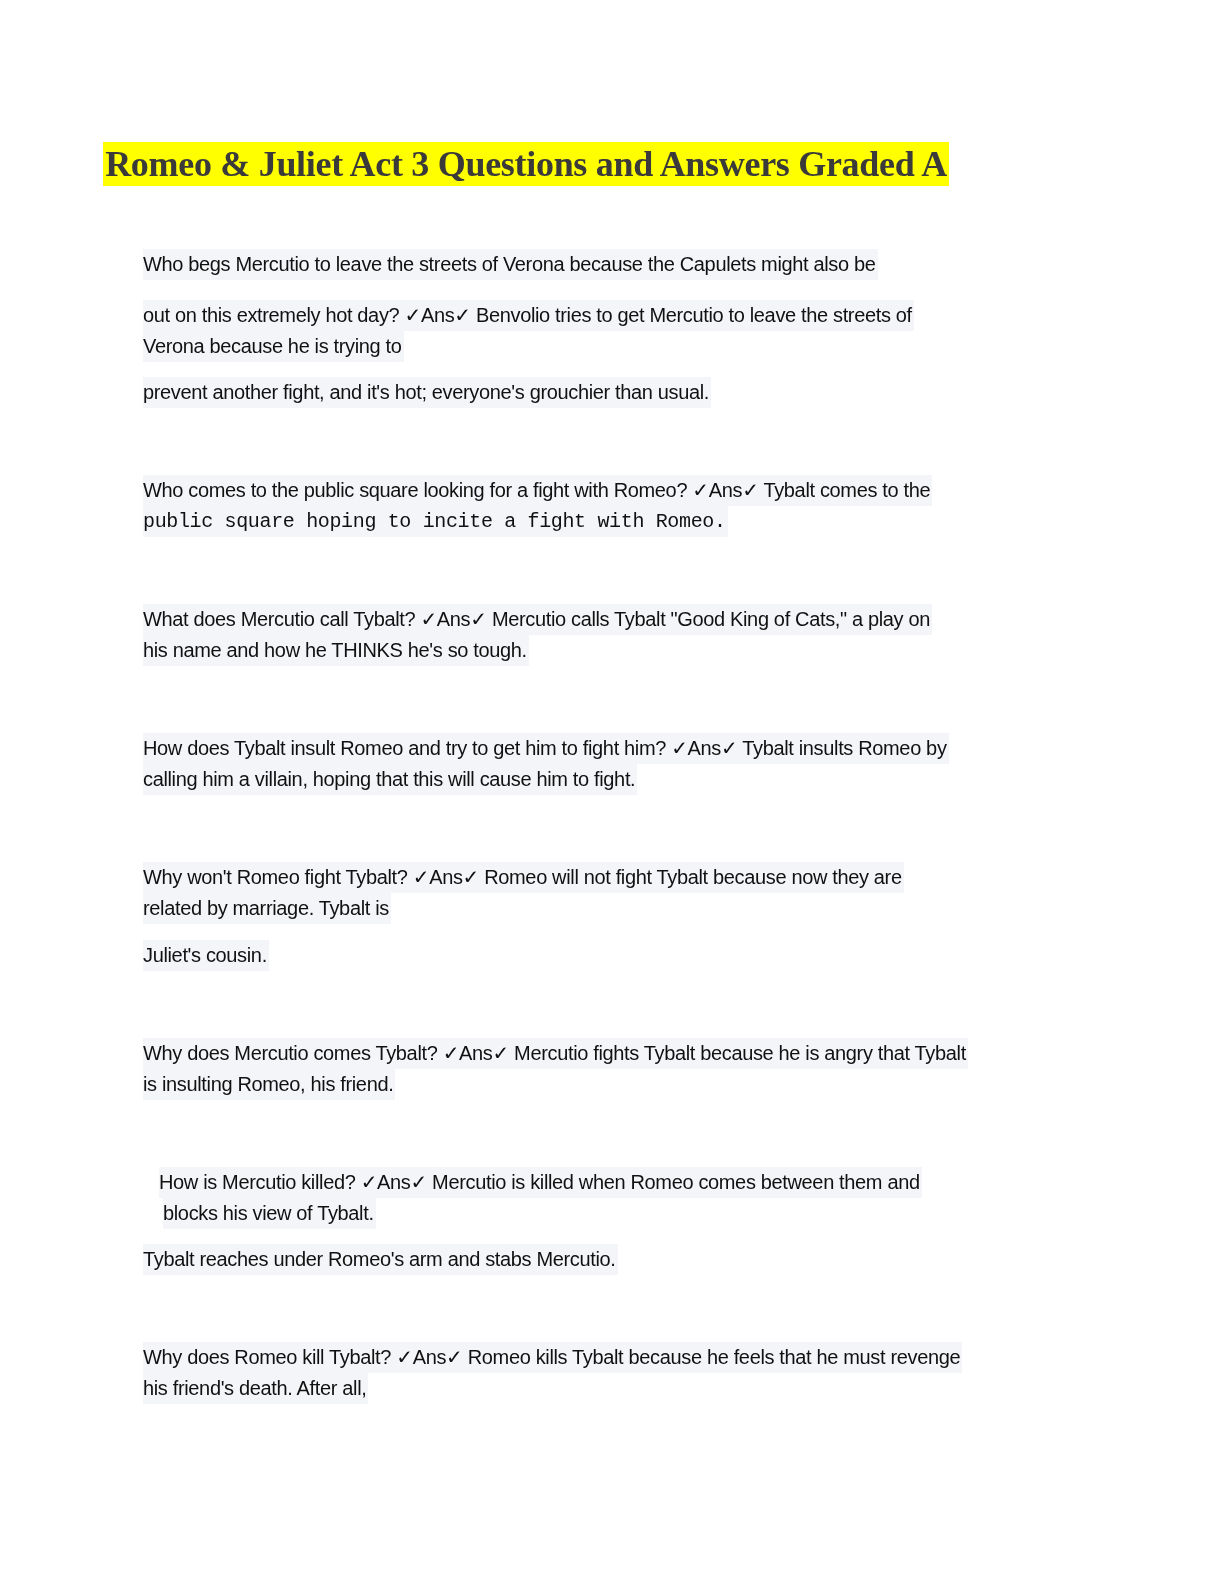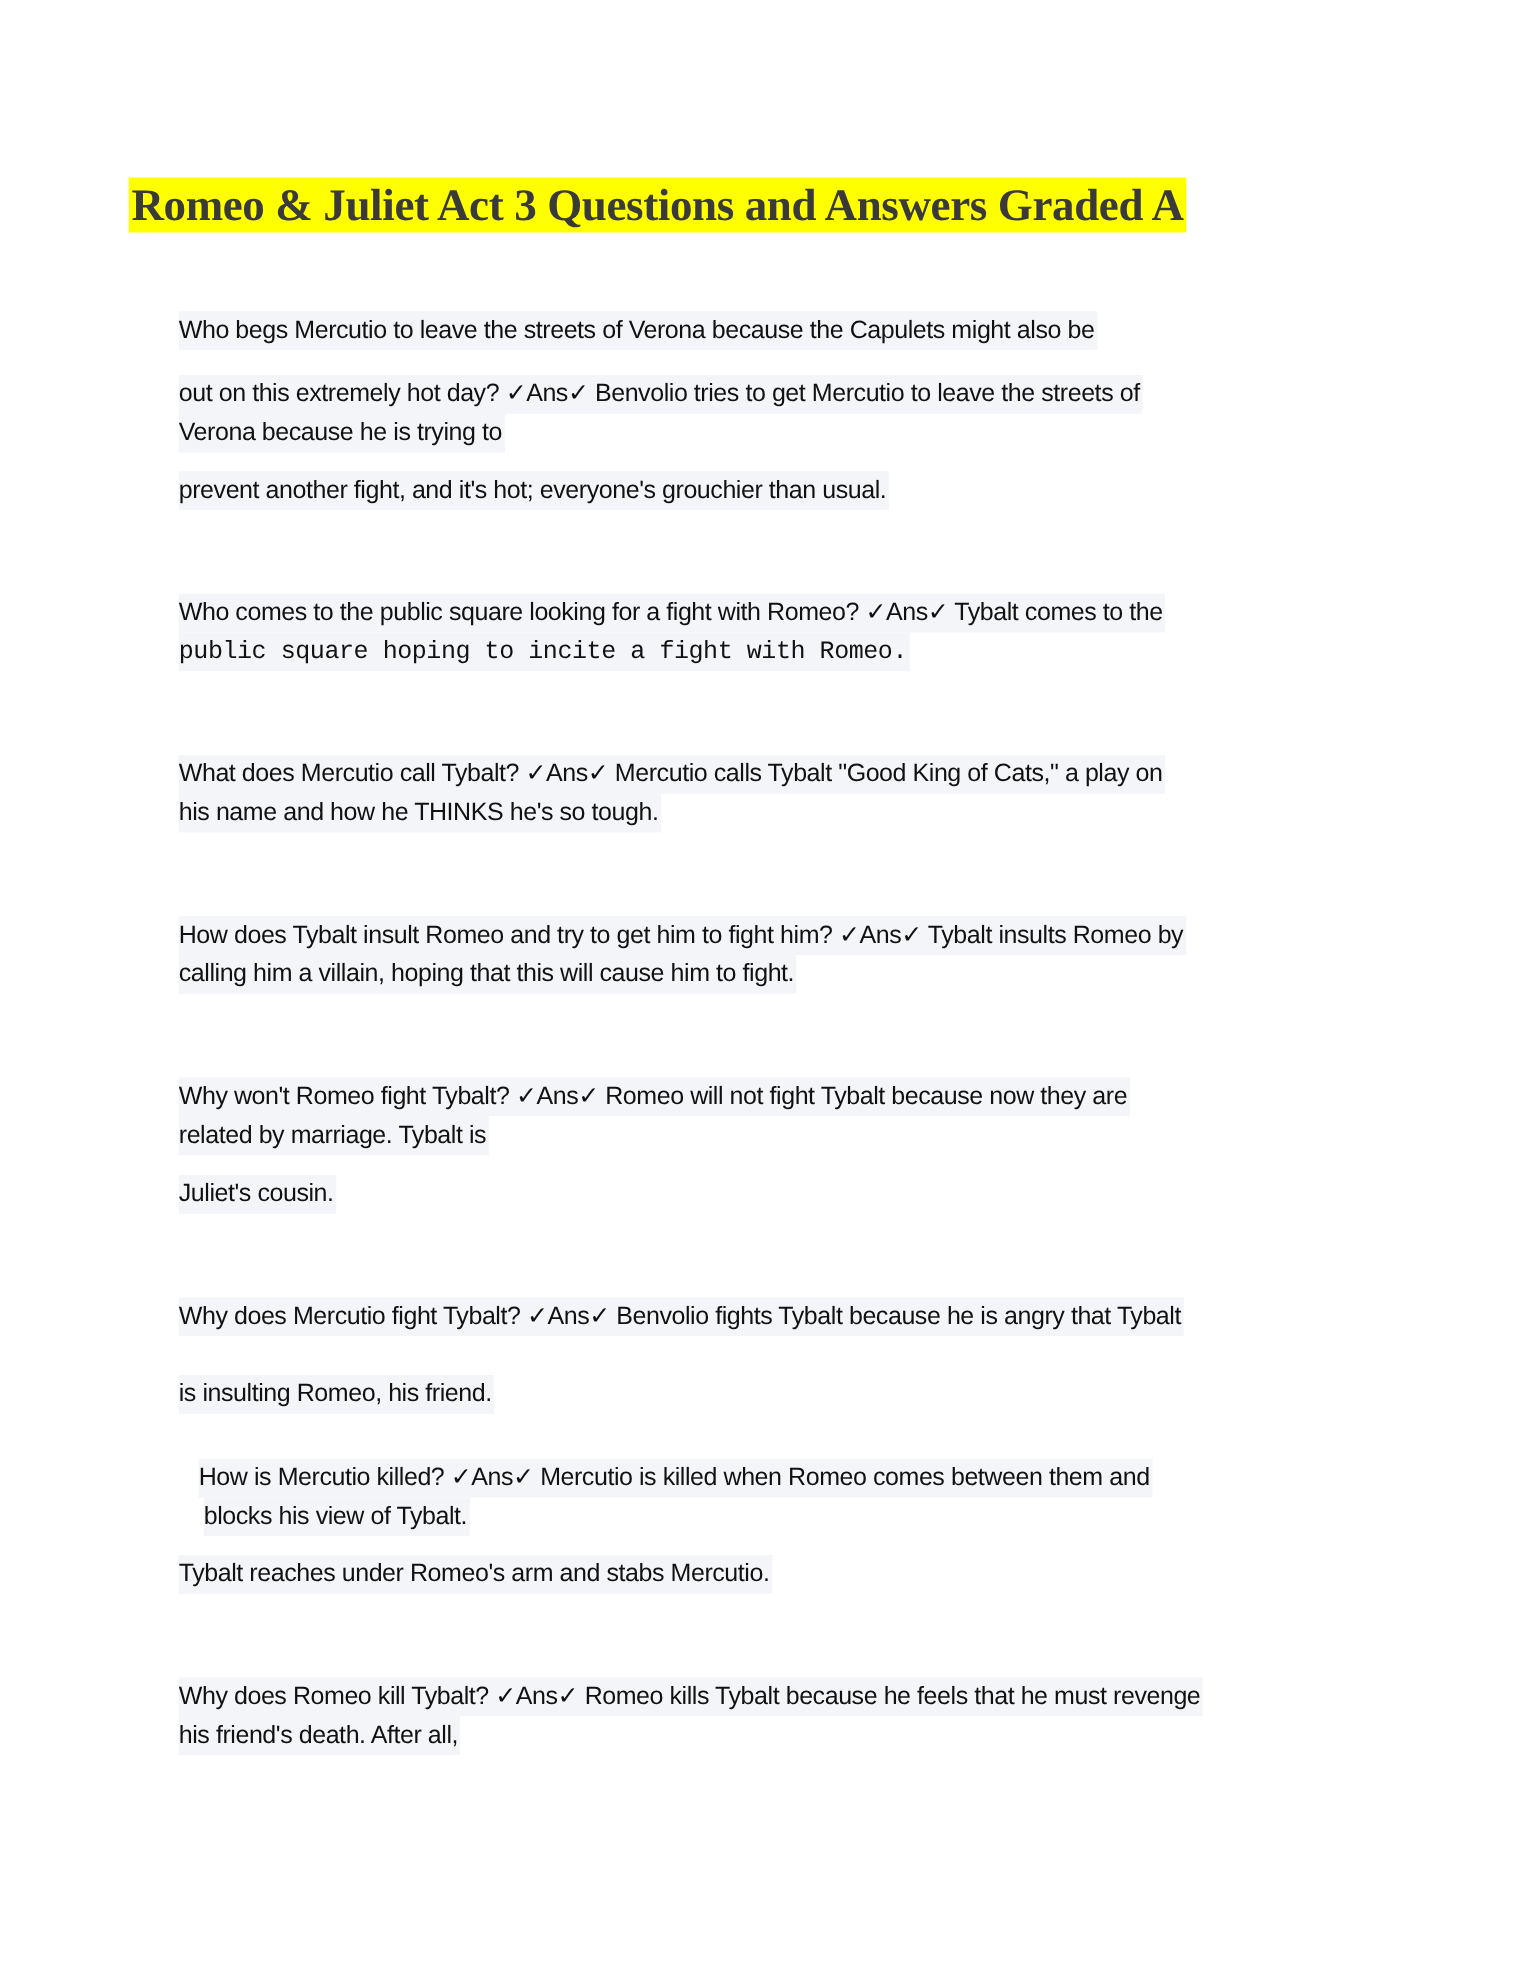--- a/index.html
+++ b/index.html
@@ -43,20 +43,20 @@
     <div class="line" style="top: 377px;">prevent another fight, and it's hot; everyone's grouchier than usual.</div>
     <div class="line" style="top: 475px;">Who comes to the public square looking for a fight with Romeo?  ✓Ans✓ Tybalt comes to the</div>
     <div class="line" style="top: 506px; font-family: Liberation Mono, monospace;">public square hoping to incite a fight with Romeo.</div>
     <div class="line" style="top: 604px;">What does Mercutio call Tybalt?  ✓Ans✓ Mercutio calls Tybalt "Good King of Cats," a play on</div>
     <div class="line" style="top: 635px;">his name and how he THINKS he's so tough.</div>
     <div class="line" style="top: 733px;">How does Tybalt insult Romeo and try to get him to fight him?  ✓Ans✓ Tybalt insults Romeo by</div>
     <div class="line" style="top: 764px;">calling him a villain, hoping that this will cause him to fight.</div>
     <div class="line" style="top: 862px;">Why won't Romeo fight Tybalt?  ✓Ans✓ Romeo will not fight Tybalt because now they are</div>
     <div class="line" style="top: 893px;">related by marriage. Tybalt is</div>
     <div class="line" style="top: 940px;">Juliet's cousin.</div>
-    <div class="line" style="top: 1038px;">Why does Mercutio fight Tybalt?  ✓Ans✓ Benvolio fights Tybalt because he is angry that Tybalt</div>
-    <div class="line" style="top: 1100px;">is insulting Romeo, his friend.</div>
+    <div class="line" style="top: 1038px;">Why does Mercutio comes Tybalt?  ✓Ans✓ Mercutio fights Tybalt because he is angry that Tybalt</div>
+    <div class="line" style="top: 1069px;">is insulting Romeo, his friend.</div>
     <div class="line" style="top: 1167px; margin-left: 16px;">How is Mercutio killed?  ✓Ans✓ Mercutio is killed when Romeo comes between them and</div>
     <div class="line" style="top: 1198px; margin-left: 20px;">blocks his view of Tybalt.</div>
     <div class="line" style="top: 1244px;">Tybalt reaches under Romeo's arm and stabs Mercutio.</div>
     <div class="line" style="top: 1342px;">Why does Romeo kill Tybalt?  ✓Ans✓ Romeo kills Tybalt because he feels that he must revenge</div>
     <div class="line" style="top: 1373px;">his friend's death. After all,</div>
   </div>
 
 </body></html>

